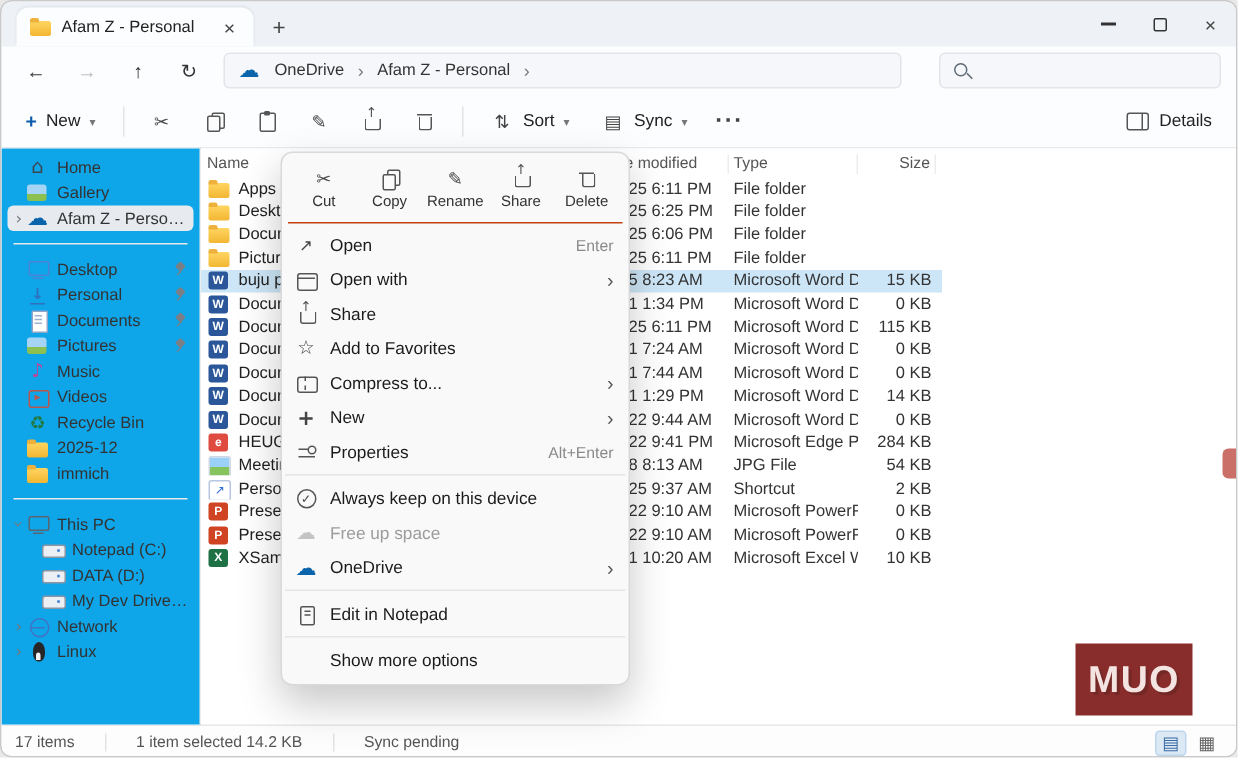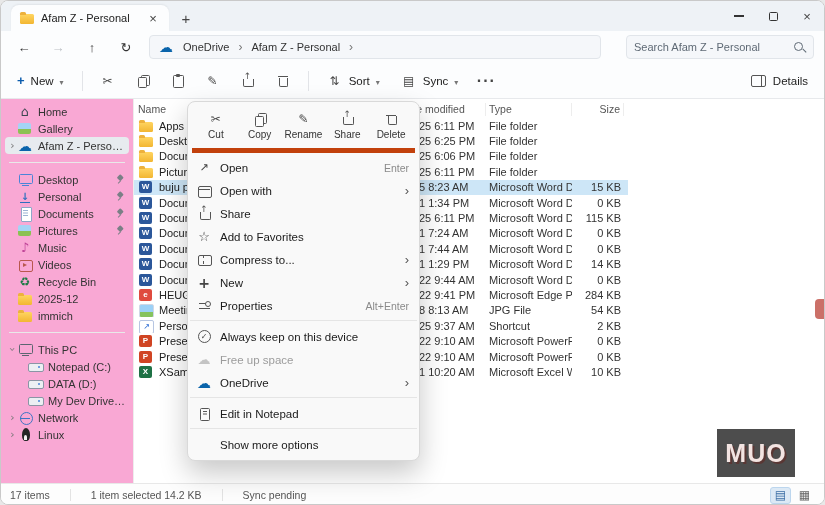--- a/index.html
+++ b/index.html
@@ -116,21 +116,21 @@
 .toolbar{height:36px;background:#fcfdfe;border-bottom:1px solid #e7e9ec;display:flex;align-items:center;padding:0 10px;gap:9px}
 .tb-new{display:flex;align-items:center;gap:6px;font-size:11.5px;color:#222;padding:4px 6px;border-radius:4px}
 .tb-new .plus{color:#0b5cad;font-weight:700;font-size:13px}
 .tb-sep{width:1px;height:20px;background:#e2e4e8;margin:0 3px;flex:none}
 .tb-ic{width:26px;height:26px;display:flex;align-items:center;justify-content:center;border-radius:4px}
 .tb-dd{display:flex;align-items:center;gap:6px;font-size:11.5px;color:#222;padding:4px 6px;border-radius:4px}
 .tb-details{margin-left:auto;display:flex;align-items:center;gap:7px;font-size:11.5px;color:#222;padding:4px 6px}
 
 
 .main{display:flex;height:384px;background:#fff}
-.sidebar{width:133px;padding-top:4px;border-right:1px solid #ededed;background:#f9a8d4;overflow:hidden}
+.sidebar{width:133px;padding-top:4px;border-right:1px solid #ededed;background:#0ea5e9;overflow:hidden}
 .side-item{height:17px;display:flex;align-items:center;padding:0 3px;margin:0 4px;border-radius:4px;font-size:11px;color:#333}
 .side-item .ficon{margin-right:5px;width:16px}
 .side-item.selected{background:#e7ebef}
 .side-item.indent{padding-left:13px}
 .side-item.section-end{position:relative;margin-bottom:17px}
 .side-item.section-end::after{content:"";position:absolute;left:4px;right:4px;bottom:-9px;height:1px;background:#e9e9e9}
 .side-label{white-space:nowrap;overflow:hidden;text-overflow:ellipsis}
 
 .content{flex:1;position:relative;padding-top:2px;overflow:hidden}
 .list-header{display:flex;height:17px;align-items:center;padding-left:4px;font-size:10.5px;color:#555}
@@ -142,42 +142,42 @@
 .frow{display:flex;height:15.4px;align-items:center;padding-left:4px;font-size:11px;color:#222;width:494px}
 .frow.selected{background:#cde6f7}
 .cell-name{display:flex;align-items:center;overflow:hidden;white-space:nowrap}
 .cell-name .ficon{margin-right:5px}
 .cell-date{padding-left:19px;color:#333;white-space:nowrap}
 .cell-type{color:#333;white-space:nowrap;overflow:hidden}
 .cell-size{color:#333;white-space:nowrap}
 
 
 .ctx{position:absolute;left:186px;top:100px;width:233px;background:#f9f9f9;border:1px solid #d9d9d9;border-radius:8px;box-shadow:0 12px 28px rgba(0,0,0,.22);padding:4px;z-index:20;font-size:11.5px;color:#1b1b1b}
-.qrow{display:flex;justify-content:flex-start;padding:2px 2px 5px;border-bottom:5px solid #c2410c}
+.qrow{display:flex;justify-content:flex-end;padding:2px 2px 5px;border-bottom:1px solid #c2410c}
 .qa{display:flex;flex-direction:column;align-items:center;gap:2px;width:44px;padding:3px 0;border-radius:4px}
 .qa-label{font-size:10px;color:#333}
 .menu-list{padding-top:3px}
 .mrow{display:flex;align-items:center;height:23px;padding:0 6px 0 4px;border-radius:4px}
 .mrow .mi{margin-right:8px}
 .mright{margin-left:auto;color:#8a8a8a;font-size:10.5px;padding-left:8px}
 .msub{margin-left:auto;padding-left:8px}
 .mrow.disabled{color:#9c9c9c}
 .mrow.disabled .mi{opacity:.55;filter:grayscale(1)}
 .mrow.divider-after{margin-bottom:8px;position:relative}
 .mrow.divider-after::after{content:"";position:absolute;left:-2px;right:-2px;bottom:-4px;height:1px;background:#e5e5e5}
 
 
 .statusbar{height:23px;background:#fdfdfd;border-top:1px solid #e8e8e8;display:flex;align-items:center;padding:0 9px;font-size:10.5px;color:#555;gap:20px}
 .sb-sep{width:1px;height:12px;background:#e3e3e3}
 .view-toggle{margin-left:auto;display:flex;gap:3px}
 .vbtn{width:21px;height:17px;border-radius:3px;display:flex;align-items:center;justify-content:center}
 .vbtn.active{background:#dce9f5;border:1px solid #bcd6ee}
 
 
-.muo{position:absolute;left:716px;top:428px;width:78px;height:48px;background:#404040;display:flex;align-items:center;justify-content:center;font-weight:700;font-size:25px;color:#f3e3e0;letter-spacing:1px;text-shadow:2px 2px 0 rgba(90,20,15,.55);opacity:.93;z-index:5}
+.muo{position:absolute;left:716px;top:428px;width:78px;height:48px;background:#7f1d1d;display:flex;align-items:center;justify-content:center;font-weight:700;font-size:25px;color:#f3e3e0;letter-spacing:1px;text-shadow:2px 2px 0 rgba(90,20,15,.55);opacity:.93;z-index:5}
 .muo-edge{position:absolute;right:0;top:298px;width:9px;height:20px;background:#c2574d;border-radius:4px 0 0 4px;opacity:.85;z-index:5}
 </style>
 </head>
 <body>
 
 <div class="window">
 
   <div class="tabbar">
     <div class="tab">
       <span class="ficon ic-folder"></span>
@@ -202,21 +202,20 @@
     <div class="nav-btn glyph-up"></div>
     <div class="nav-btn glyph-refresh"></div>
     <div class="addressbar">
       <span class="mi ic-onedrive"></span>
       <span class="crumb">OneDrive</span>
       <span class="glyph-crumb"></span>
       <span class="crumb">Afam Z - Personal</span>
       <span class="glyph-crumb"></span>
     </div>
     <div class="searchbar">
-      <input class="search-input" placeholder="Search Afam Z - Personal" style="">
       <span class="search-ic"></span>
     </div>
   </div>
 
   <div class="toolbar">
     <div class="tb-new">
       <span class="plus">+</span>
       <span>New</span>
       <span class="glyph-caret"></span>
     </div>

